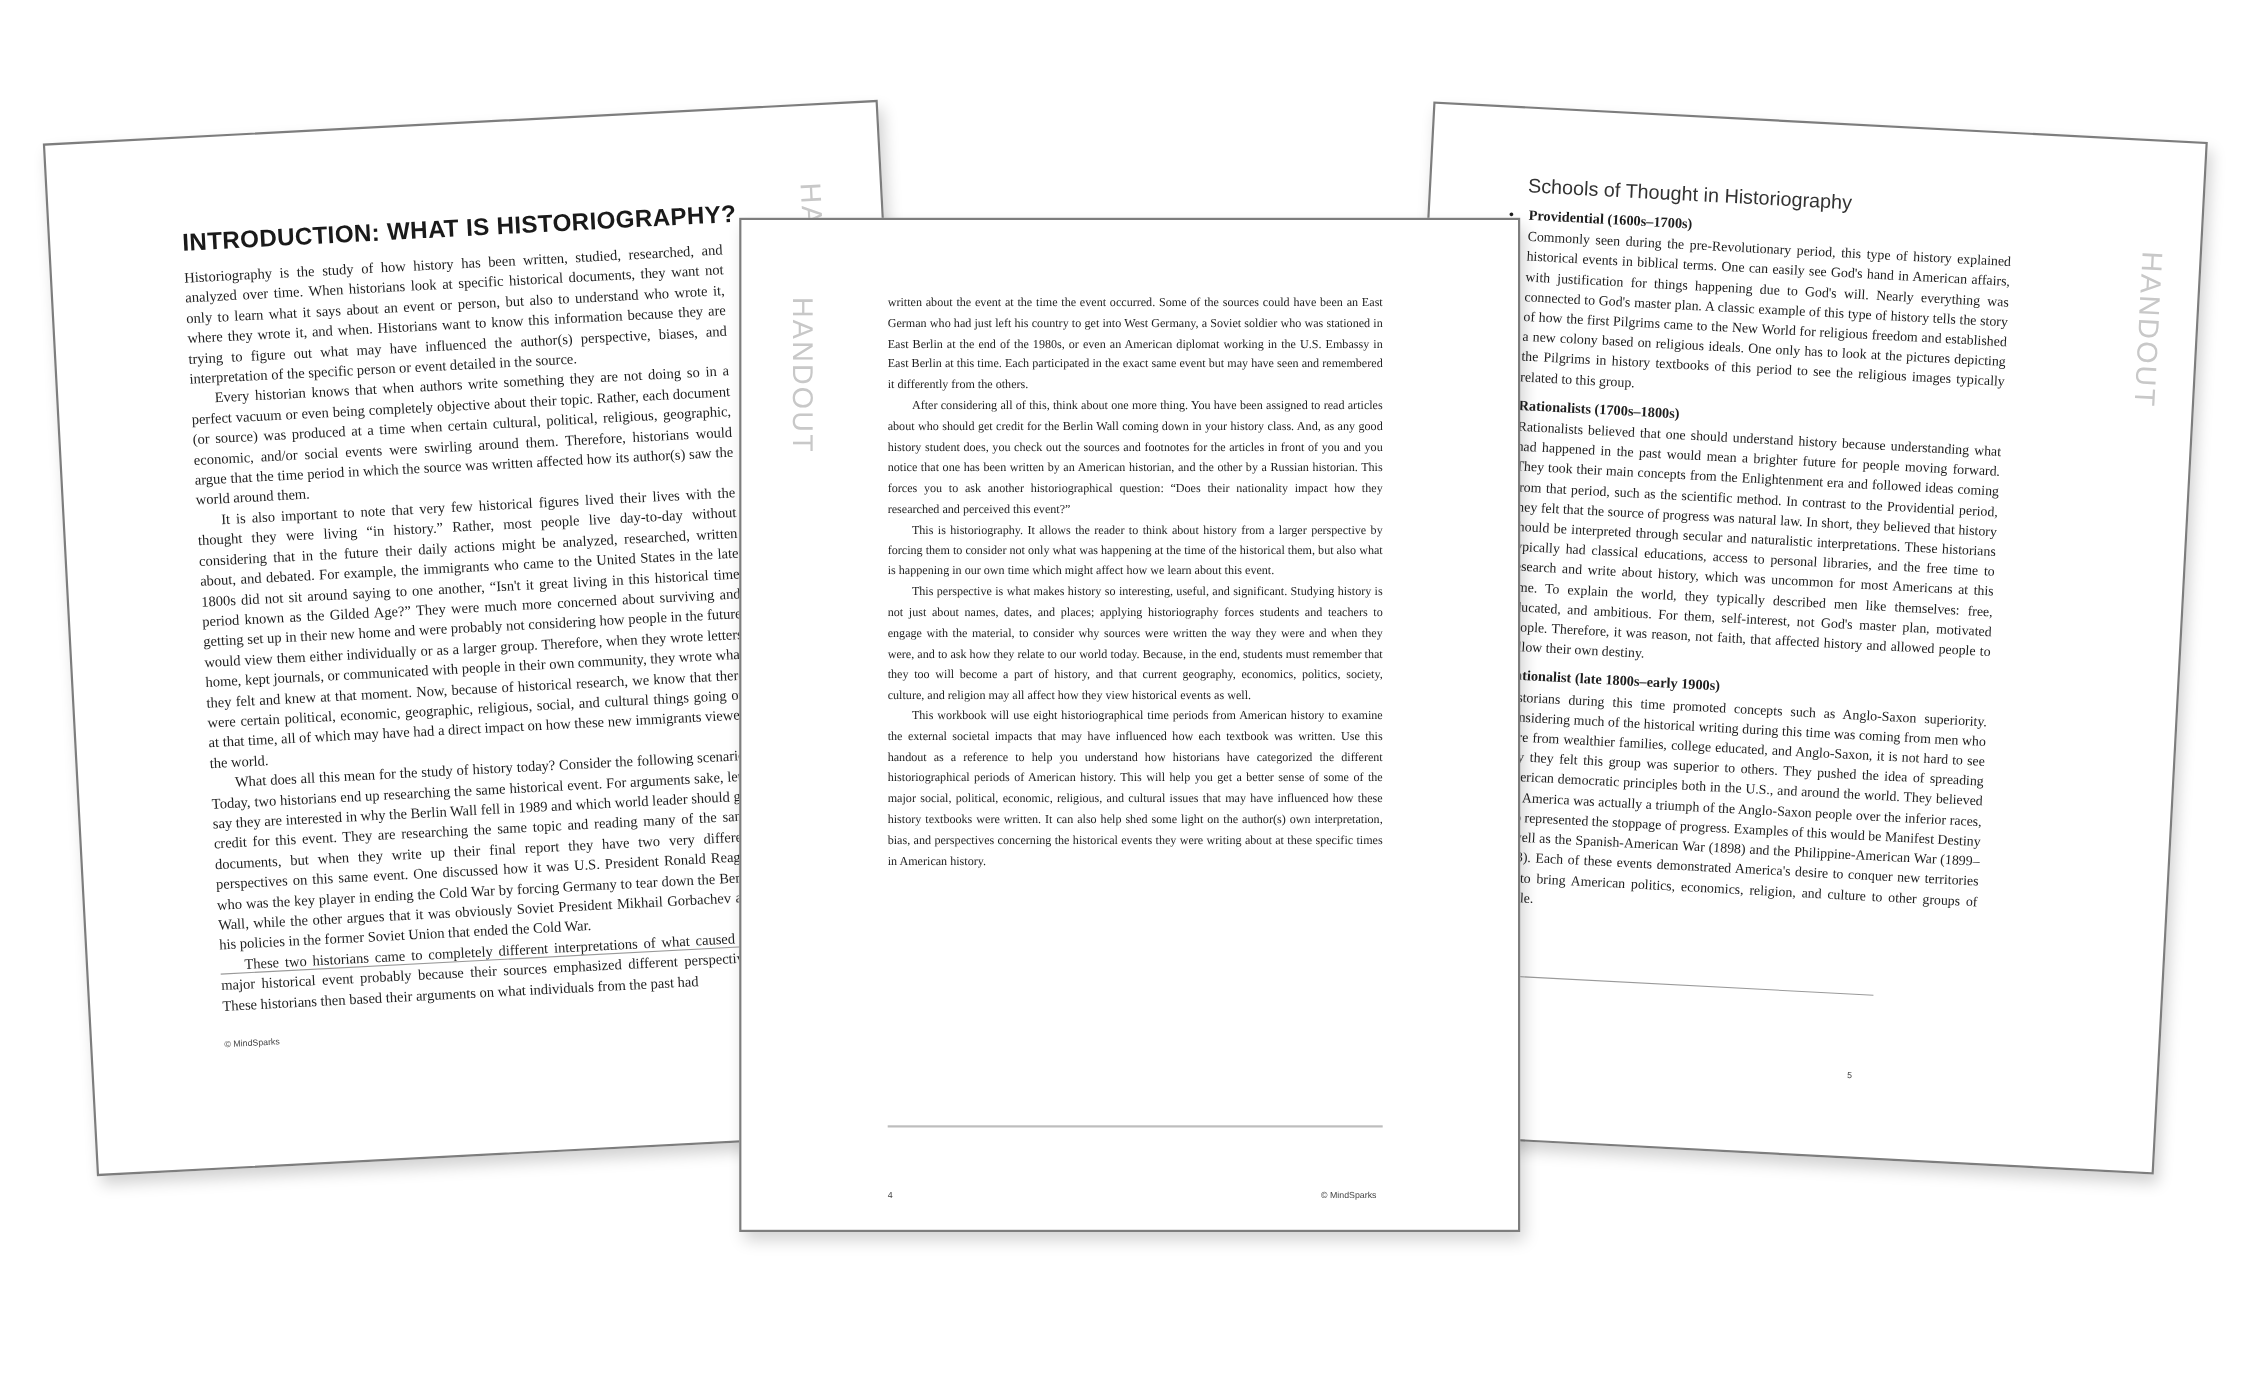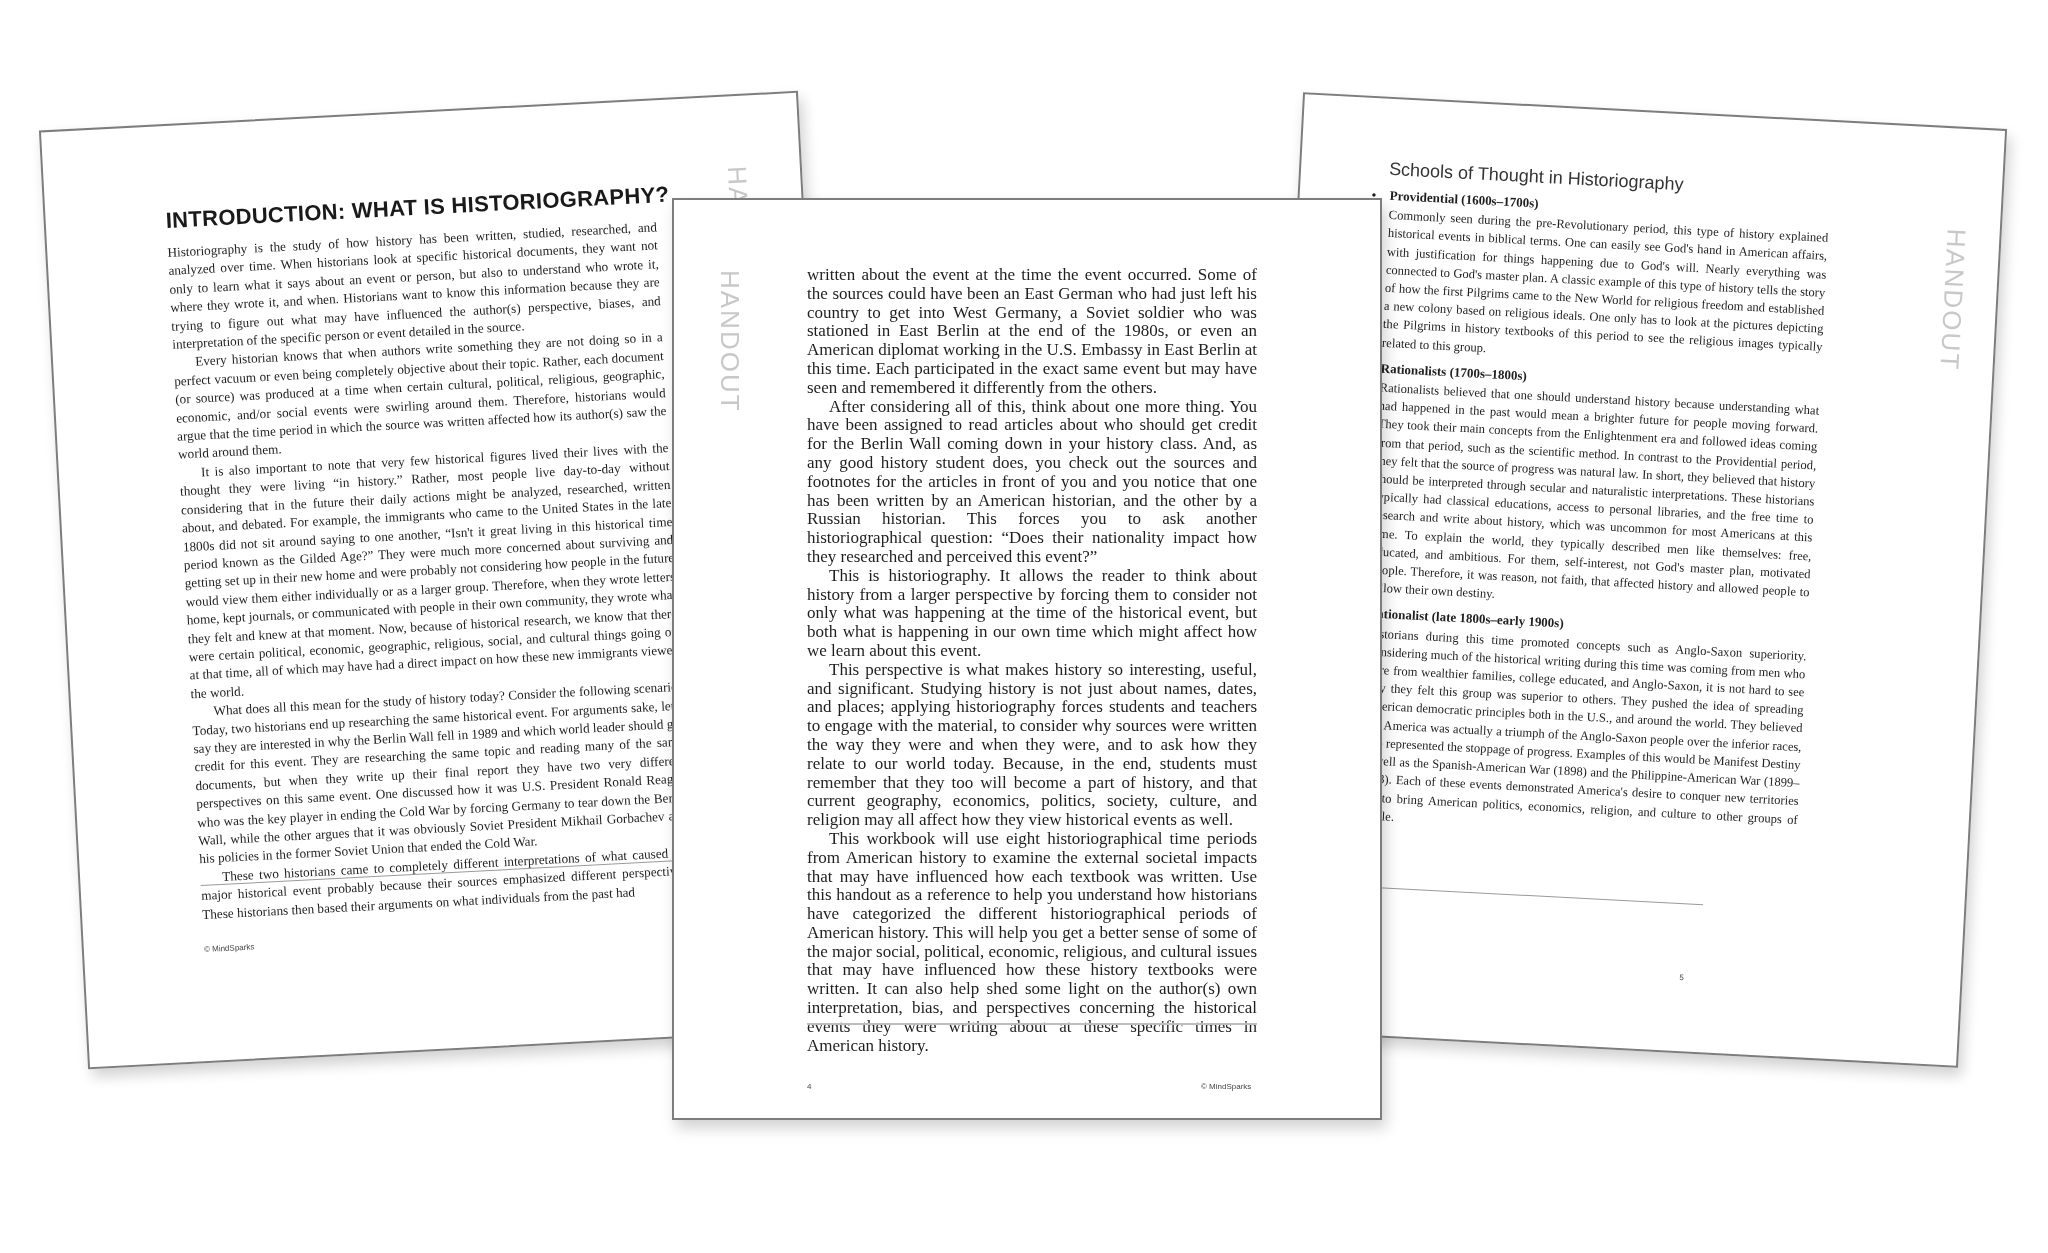--- a/index.html
+++ b/index.html
@@ -39,21 +39,21 @@
   .body-text p { margin:0; text-indent:22px; }
   .body-text p.first { text-indent:0; }
 
   .page-left .title {
     position:absolute; left:120px; top:82px;
     font-family:"Liberation Sans", "DejaVu Sans", sans-serif;
     font-size:22px; font-weight:bold; color:#1a1a1a; letter-spacing:0.3px;
   }
   .page-left .body-text { left:120px; top:118px; width:490px; font-size:13.2px; line-height:18.4px; }
 
-  .page-center .body-text { left:133px; top:66px; width:450px; font-size:17px; line-height:18.8px; }
+  .page-center .body-text { left:133px; top:66px; width:450px; font-size:11px; line-height:18.8px; }
 
   .page-right .title {
     position:absolute; left:88px; top:60px;
     font-family:"Liberation Sans", "DejaVu Sans", sans-serif;
     font-size:18px; color:#333; font-weight:normal;
   }
   .page-right .body-text { left:90px; top:88px; width:440px; font-size:12.6px; line-height:18.2px; text-align:left; }
   .section { position:relative; margin-bottom:8px; }
   .section .bullet { position:absolute; left:-18px; top:0; font-weight:bold; }
   .section .heading { font-weight:bold; font-size:13px; display:block; margin-bottom:1px; }
@@ -116,20 +116,20 @@
   <div class="rule"></div>
   <div class="footer footer-copy">parks</div>
   <div class="footer footer-num">5</div>
 </div>
 
 <div class="page page-center">
   <div class="handout">HANDOUT</div>
   <div class="body-text">
     <p class="first">written about the event at the time the event occurred. Some of the sources could have been an East German who had just left his country to get into West Germany, a Soviet soldier who was stationed in East Berlin at the end of the 1980s, or even an American diplomat working in the U.S. Embassy in East Berlin at this time. Each participated in the exact same event but may have seen and remembered it differently from the others.</p>
     <p>After considering all of this, think about one more thing. You have been assigned to read articles about who should get credit for the Berlin Wall coming down in your history class. And, as any good history student does, you check out the sources and footnotes for the articles in front of you and you notice that one has been written by an American historian, and the other by a Russian historian. This forces you to ask another historiographical question: “Does their nationality impact how they researched and perceived this event?”</p>
-    <p>This is historiography. It allows the reader to think about history from a larger perspective by forcing them to consider not only what was happening at the time of the historical event, but both what is happening in our own time which might affect how we learn about this event.</p>
+    <p>This is historiography. It allows the reader to think about history from a larger perspective by forcing them to consider not only what was happening at the time of the historical them, but also what is happening in our own time which might affect how we learn about this event.</p>
     <p>This perspective is what makes history so interesting, useful, and significant. Studying history is not just about names, dates, and places; applying historiography forces students and teachers to engage with the material, to consider why sources were written the way they were and when they were, and to ask how they relate to our world today. Because, in the end, students must remember that they too will become a part of history, and that current geography, economics, politics, society, culture, and religion may all affect how they view historical events as well.</p>
     <p>This workbook will use eight historiographical time periods from American history to examine the external societal impacts that may have influenced how each textbook was written. Use this handout as a reference to help you understand how historians have categorized the different historiographical periods of American history. This will help you get a better sense of some of the major social, political, economic, religious, and cultural issues that may have influenced how these history textbooks were written. It can also help shed some light on the author(s) own interpretation, bias, and perspectives concerning the historical events they were writing about at these specific times in American history.</p>
   </div>
   <div class="rule"></div>
   <div class="footer footer-num">4</div>
   <div class="footer footer-copy">© MindSparks</div>
 </div>
 
 </body></html>

